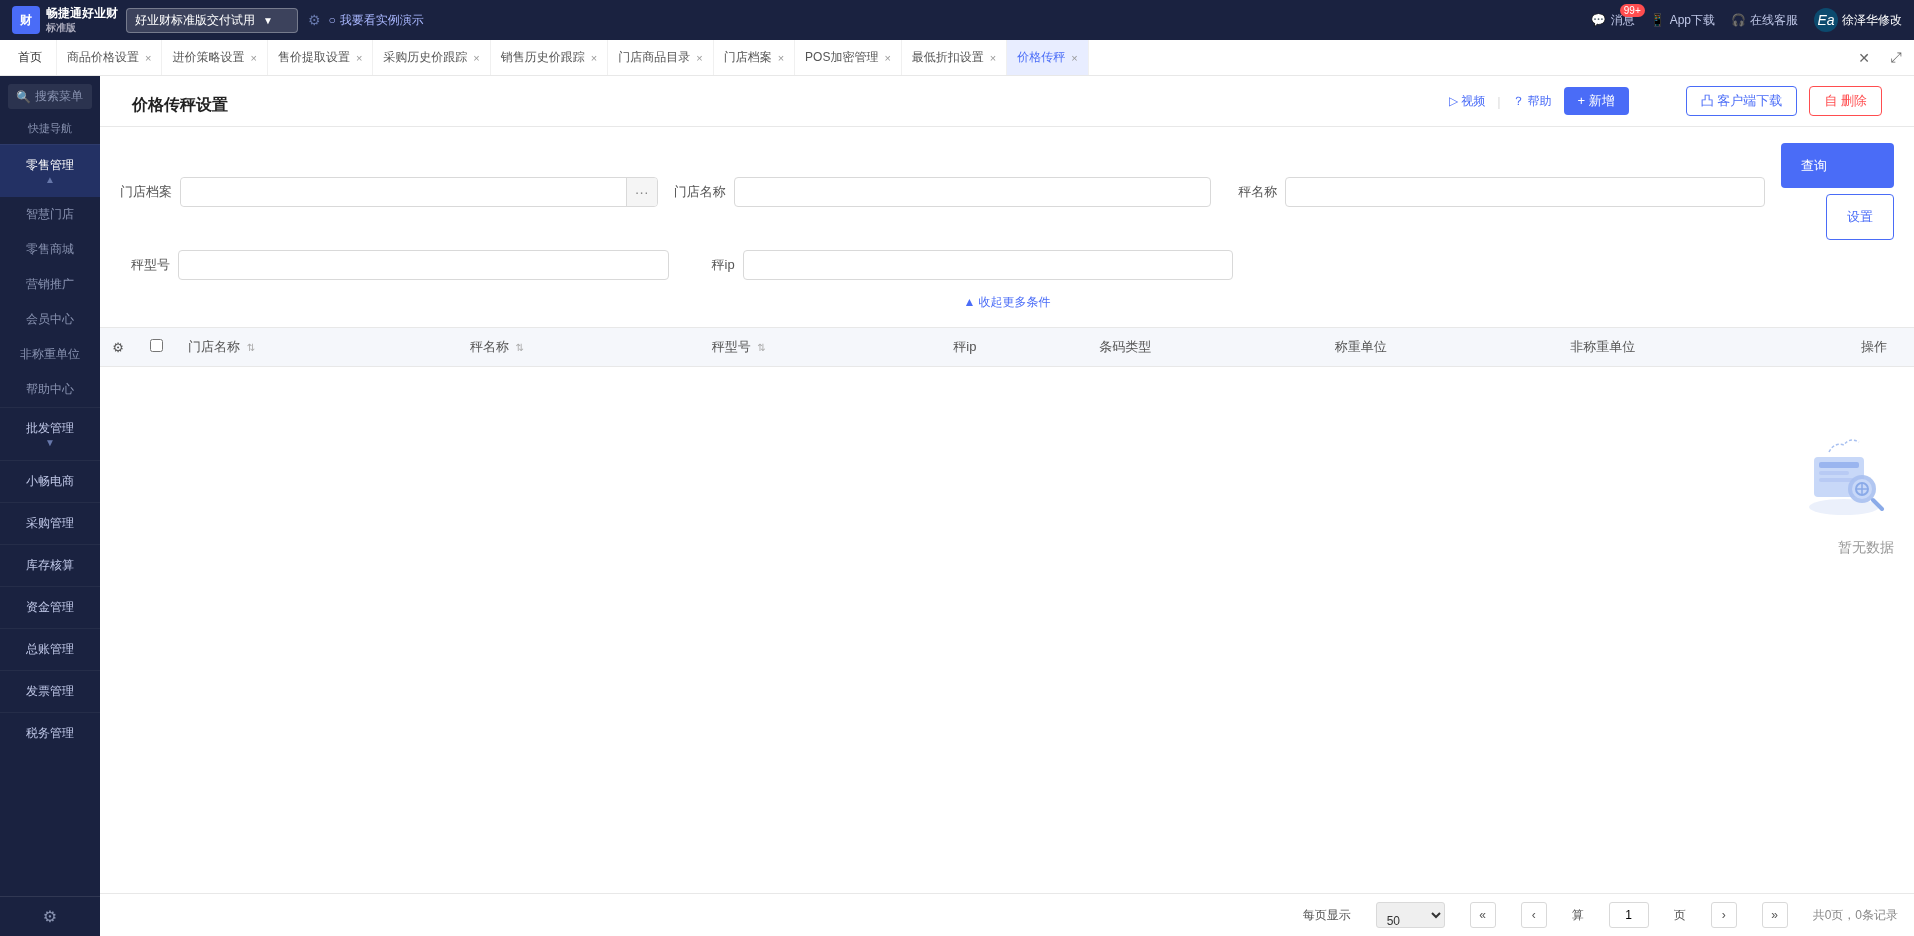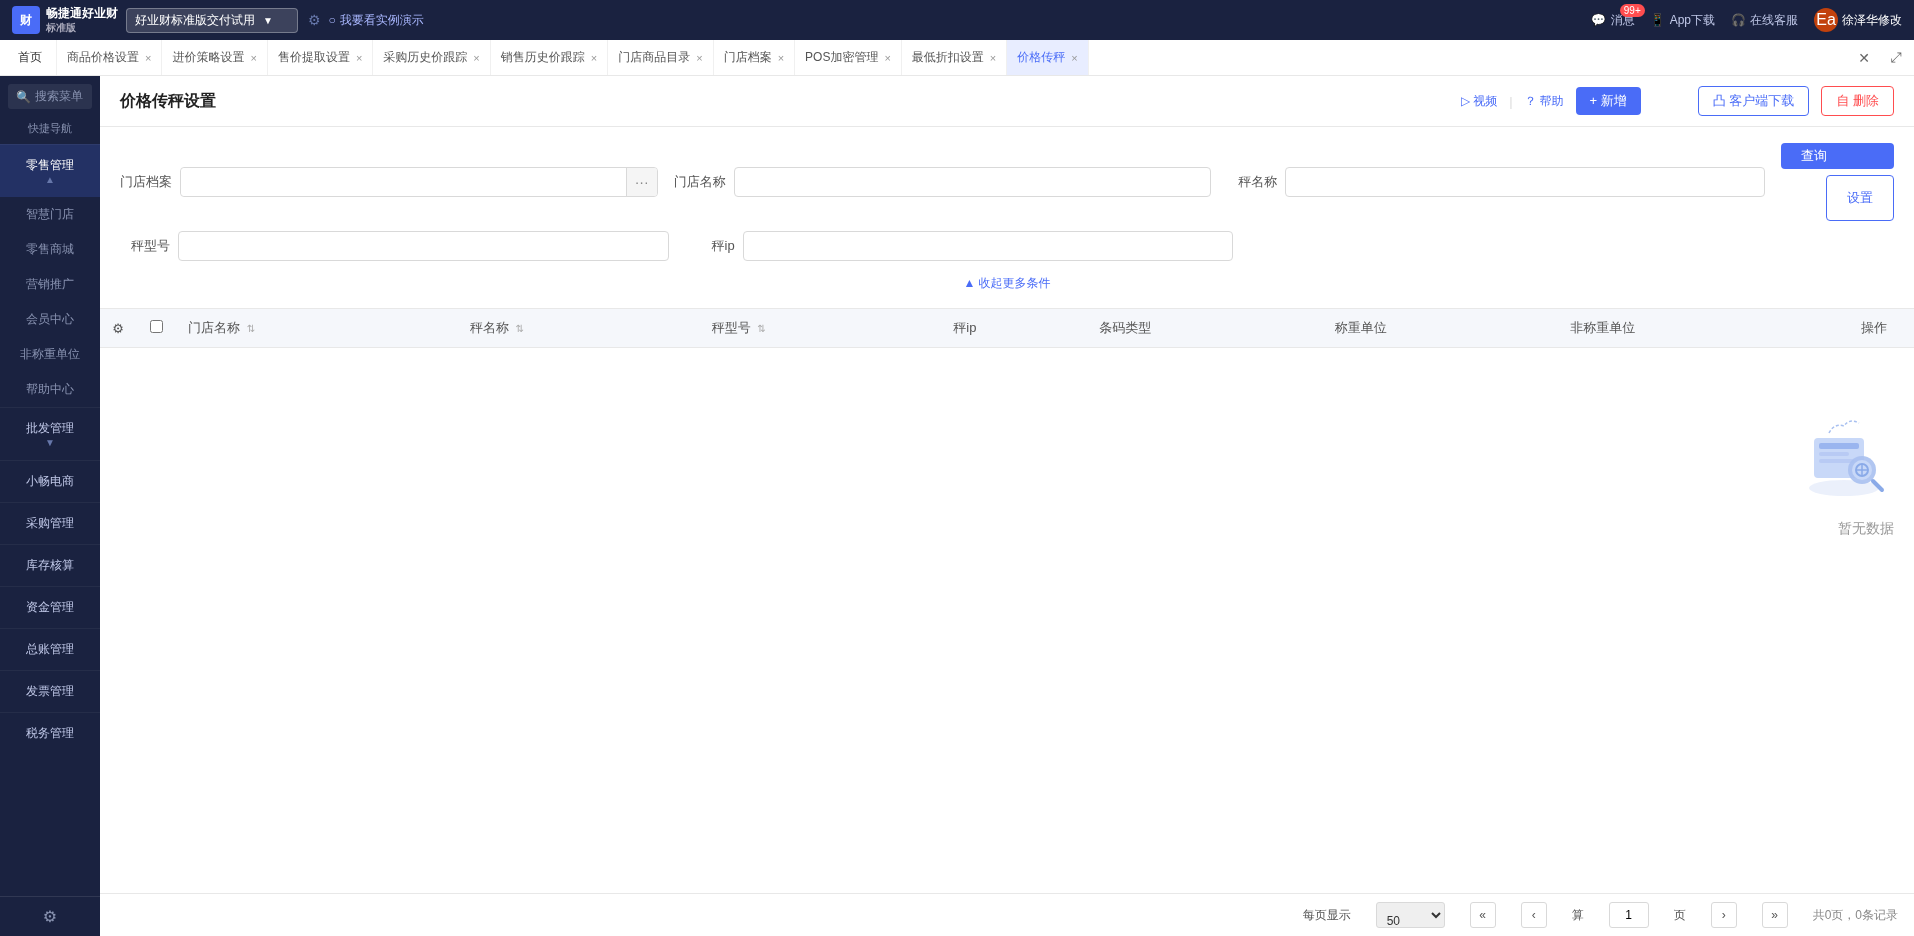--- a/index.html
+++ b/index.html
@@ -224,24 +224,24 @@
       flex: 1;
       background: #f5f7fb;
       display: flex;
       flex-direction: column;
       overflow: hidden;
     }
 
     
     .page-header {
       background: #fff;
-      padding: 10px 20px;
+      padding: 10px 32px;
       border-bottom: 1px solid #e8e8e8;
       display: flex;
-      align-items: center;
+      align-items: flex-end;
       justify-content: space-between;
       flex-shrink: 0;
     }
     .page-title {
       font-size: 16px;
       font-weight: 600;
       color: #222;
     }
     .page-header-actions {
       display: flex;
@@ -475,21 +475,21 @@
     </div>
     <div class="header-action">
       <span>📱</span>
       <span>App下载</span>
     </div>
     <div class="header-action">
       <span>🎧</span>
       <span>在线客服</span>
     </div>
     <div class="header-action">
-      <span style="background:#c2410c;color:#fff;border-radius:50%;width:24px;height:24px;display:inline-flex;align-items:center;justify-content:center;font-size:16px;">Ea</span>
+      <span style="background:#0c4a6e;color:#fff;border-radius:50%;width:24px;height:24px;display:inline-flex;align-items:center;justify-content:center;font-size:14px;font-style:italic;">Ea</span>
       <span class="user-name">徐泽华修改</span>
     </div>
   </div>
 </div>
 
 <div class="tab-bar">
   <div class="tab-item tab-home">
     <span>首页</span>
   </div>
   <div class="tab-item">
@@ -636,21 +636,21 @@
         </div>
         <div class="form-field">
           <label class="form-label">门店名称</label>
           <input type="text" class="form-input" style="">
         </div>
         <div class="form-field">
           <label class="form-label">秤名称</label>
           <input type="text" class="form-input" style="">
         </div>
         <div style="display:flex;flex-direction:column;gap:6px;">
-          <button class="btn btn-primary" style="height:26px;padding:0 20px;">查询</button>
+          <button class="btn btn-primary" style="height:45px;padding:0 20px;">查询</button>
           <button class="btn btn-outline" style="height:46px;padding:8px 20px;">设置</button>
         </div>
       </div>
       <div class="form-row">
         <div class="form-field">
           <label class="form-label">秤型号</label>
           <input type="text" class="form-input" style="">
         </div>
         <div class="form-field">
           <label class="form-label">秤ip</label>

